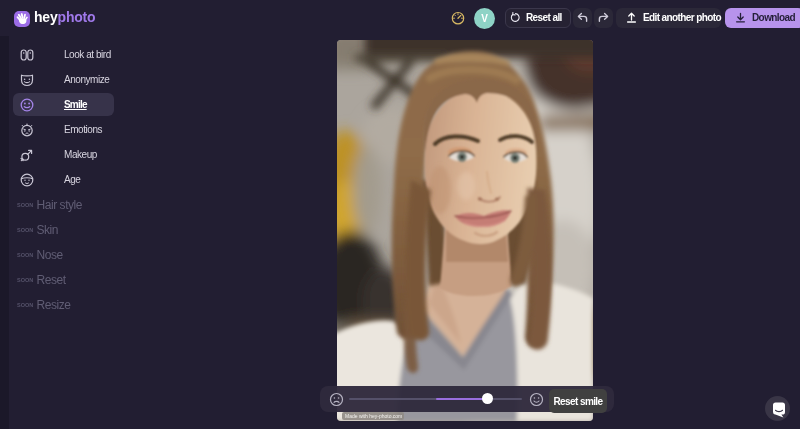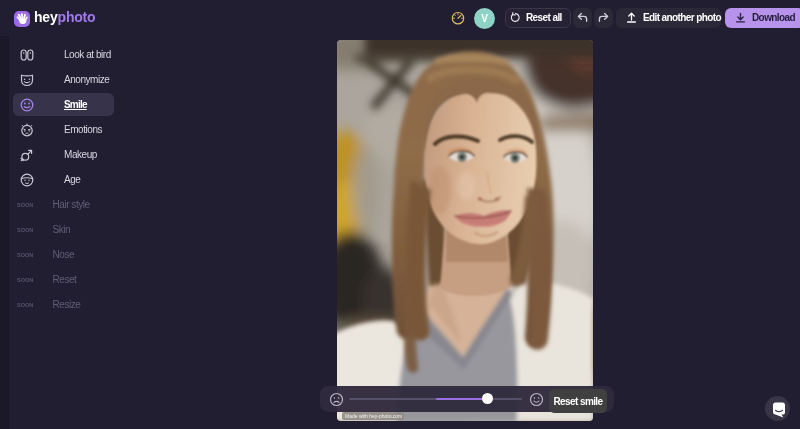--- a/index.html
+++ b/index.html
@@ -8,21 +8,21 @@
   .abs { position:absolute; }
   
   .btn { position:absolute; top:7.5px; height:20px; border-radius:6px; display:flex; align-items:center; justify-content:center; color:#fff; font-size:10px; font-weight:bold; letter-spacing:-0.6px; white-space:nowrap; }
   .btn-dark { background:#2b2838; }
   
   .side-item { position:absolute; left:0; width:130px; height:25px; display:flex; align-items:center;gap:20px; }
   .side-item .ic { width:16px; height:16px; margin-left:19px; }
   .side-item .lbl { margin-left:9px; font-size:10px; letter-spacing:-0.45px; color:#d8d5e0; white-space:nowrap; }
   .soon-item { position:absolute; left:0; width:130px; height:25px; display:flex; align-items:center; }
   .soon-badge { position:absolute; left:17px; font-size:5.5px; font-weight:bold; color:#55526a; letter-spacing:0; }
-  .soon-lbl { position:absolute; left:36.5px; font-size:10px; letter-spacing:-0.45px; color:#605d74; white-space:nowrap;margin-left:16px; }
+  .soon-lbl { position:absolute; left:36.5px; font-size:12px; letter-spacing:-0.45px; color:#605d74; white-space:nowrap; }
 </style>
 </head>
 <body>
 
   <div class="abs" style="left:0;top:36px;width:9px;height:393px;background:#1b1829;"></div>
 
   <div class="abs" style="left:14px;top:11px;width:16px;height:16px;border-radius:5px;background:#9b6ce6;">
     <svg width="16" height="16" viewBox="0 0 24 24">
       <g stroke="#fff" stroke-linecap="round">
         <path d="M8.5 13 L5.2 9.2" stroke-width="2.6"></path>

